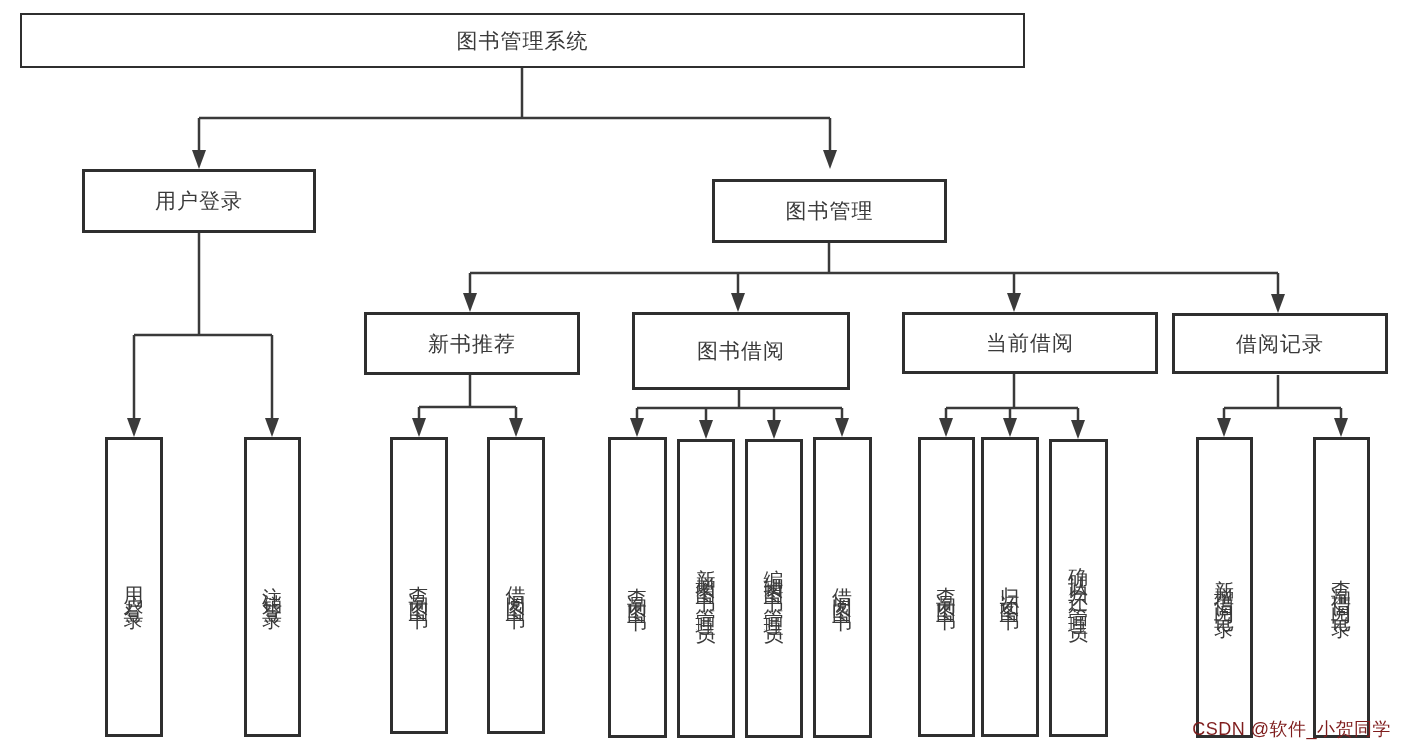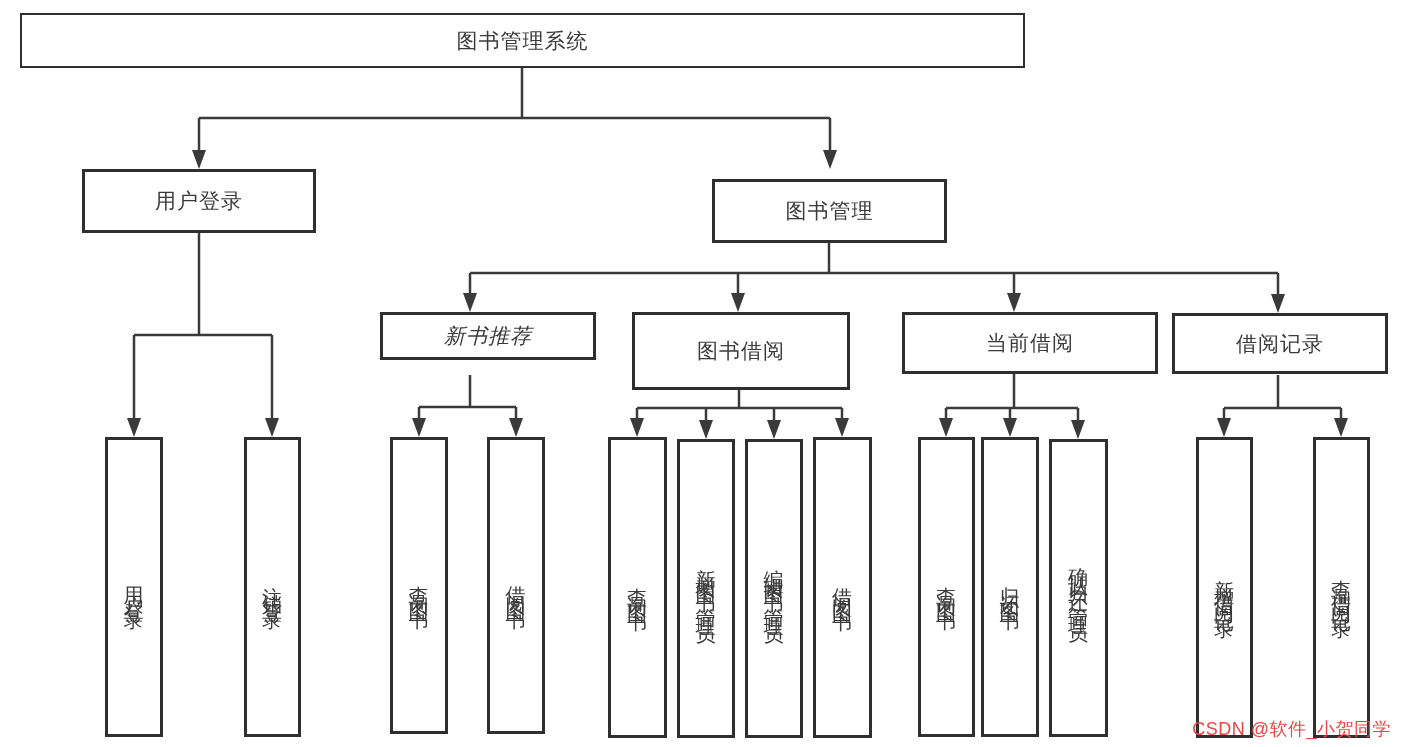--- a/index.html
+++ b/index.html
@@ -47,21 +47,21 @@
     writing-mode: vertical-rl;
     letter-spacing: 8px;
     line-height: 1;
     white-space: nowrap;
   }
   .watermark {
     position: absolute;
     right: 14px;
     bottom: 6px;
     font-size: 18px;
-    color: #ef4444;
+    color: #7f1d1d;
     letter-spacing: 0.5px;
     white-space: nowrap;
   }
 </style>
 </head>
 <body>
 
 <div id="stage">
 
   <svg id="connectors" viewBox="0 0 1405 747" xmlns="http://www.w3.org/2000/svg">
@@ -134,21 +134,21 @@
     <span>图书管理系统</span>
   </div>
 
   <div class="node hbox" style="left:82px; top:169px; width:234px; height:64px;">
     <span>用户登录</span>
   </div>
   <div class="node hbox" style="left:712px; top:169px; width:235px; height:64px;margin-top:10px;">
     <span>图书管理</span>
   </div>
 
-  <div class="node hbox" style="left:380px; top:312px; width:216px; height:48px;font-style:italic;">
+  <div class="node hbox" style="left:364px; top:312px; width:216px; height:63px;">
     <span>新书推荐</span>
   </div>
   <div class="node hbox" style="left:632px; top:312px; width:218px; height:78px;">
     <span>图书借阅</span>
   </div>
   <div class="node hbox" style="left:902px; top:312px; width:256px; height:62px;">
     <span>当前借阅</span>
   </div>
   <div class="node hbox" style="left:1172px; top:313px; width:216px; height:61px;">
     <span>借阅记录</span>

